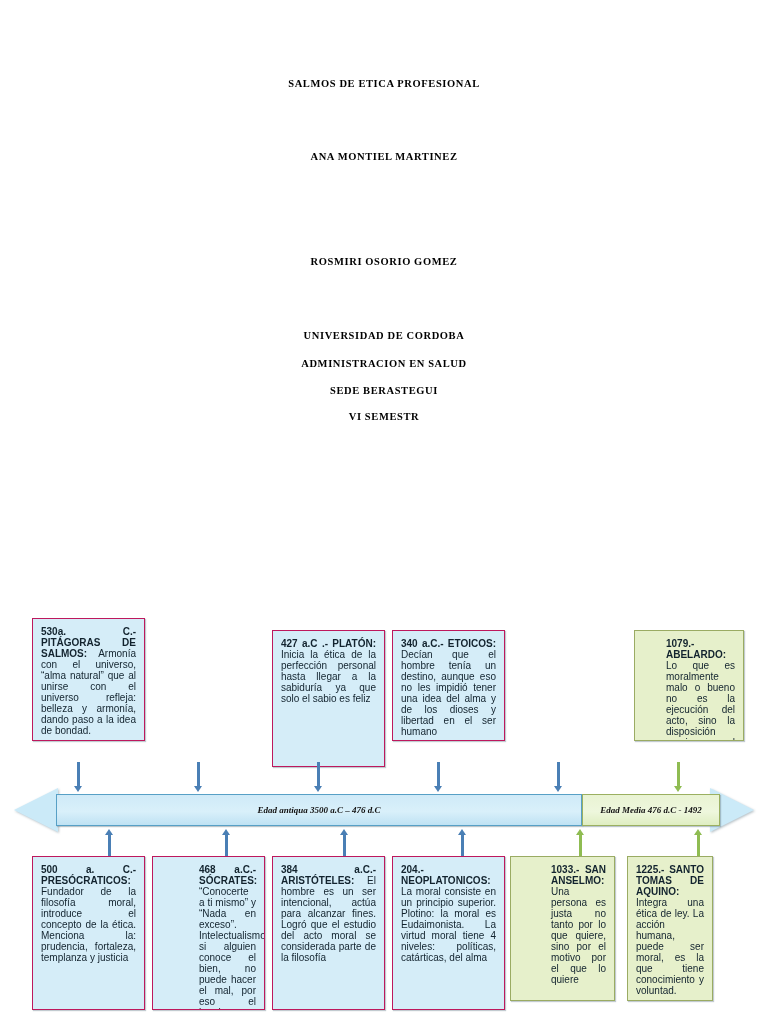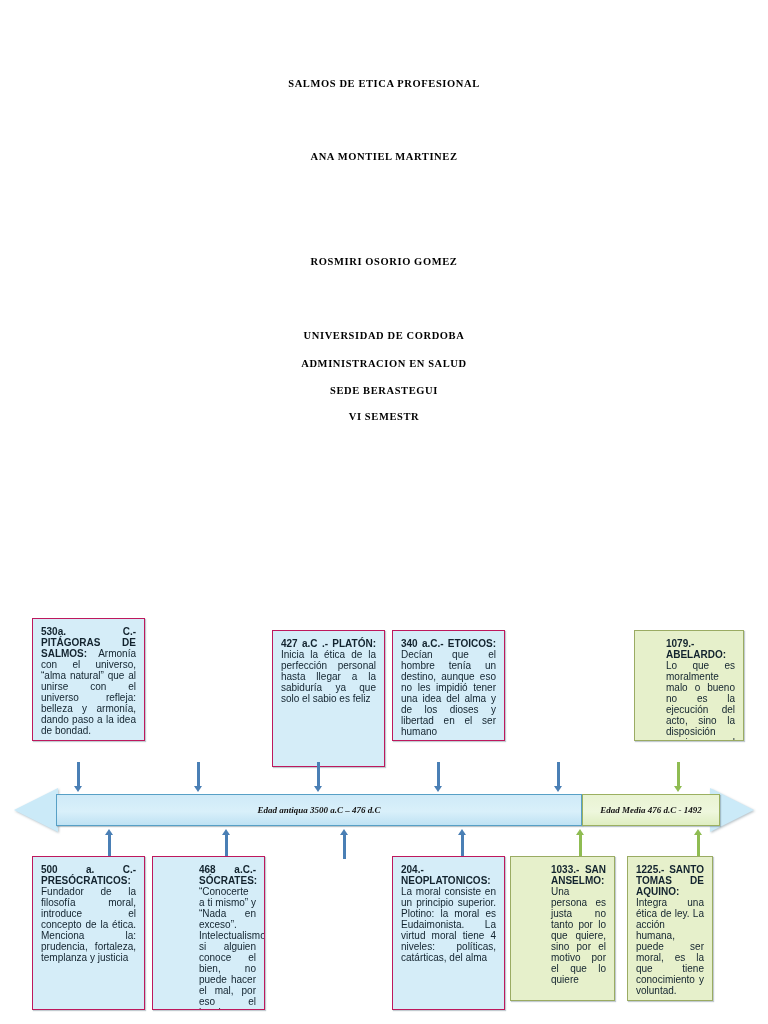--- a/index.html
+++ b/index.html
@@ -183,20 +183,23 @@
         <div class="stem"></div>
         <div class="head"></div>
       </div>
 
     <div class="card" style="left:32px;top:256px;width:113px;height:154px;">
       <b>500 a. C.- PRESÓCRATICOS:</b><span> Fundador de la filosofía moral, introduce el concepto de la ética. Menciona la: prudencia, fortaleza, templanza y justicia</span>
     </div>
     <div class="card" style="left:152px;top:256px;width:113px;height:154px;padding-left:46px;">
       <b>468 a.C.- SÓCRATES:</b><span> “Conocerte a ti mismo” y “Nada en exceso”. Intelectualismo: si alguien conoce el bien, no puede hacer el mal, por eso el hombre tiene que ser sabio. Solo el ignorante es</span>
     </div>
+    <div class="card" style="left:272px;top:256px;width:113px;height:154px;">
+      <b>384 a.C.- ARISTÓTELES:</b><span> El hombre es un ser intencional, actúa para alcanzar fines. Logró que el estudio del acto moral se considerada parte de la filosofía</span>
+    </div>
     <div class="card" style="left:392px;top:256px;width:113px;height:154px;">
       <b>204.- NEOPLATONICOS:</b><span> La moral consiste en un principio superior. Plotino: la moral es Eudaimonista. La virtud moral tiene 4 niveles: políticas, catárticas, del alma</span>
     </div>
     <div class="card green" style="left:510px;top:256px;width:105px;height:145px;padding-left:40px;">
       <b>1033.- SAN ANSELMO:</b><span>  Una persona es justa no tanto por lo que quiere, sino por el motivo por el que lo quiere</span>
     </div>
     <div class="card green" style="left:627px;top:256px;width:86px;height:145px;">
       <b>1225.- SANTO TOMAS DE AQUINO:</b><span> Integra una ética de ley. La acción humana, puede ser moral, es la que tiene conocimiento y voluntad.</span>
     </div>
 

